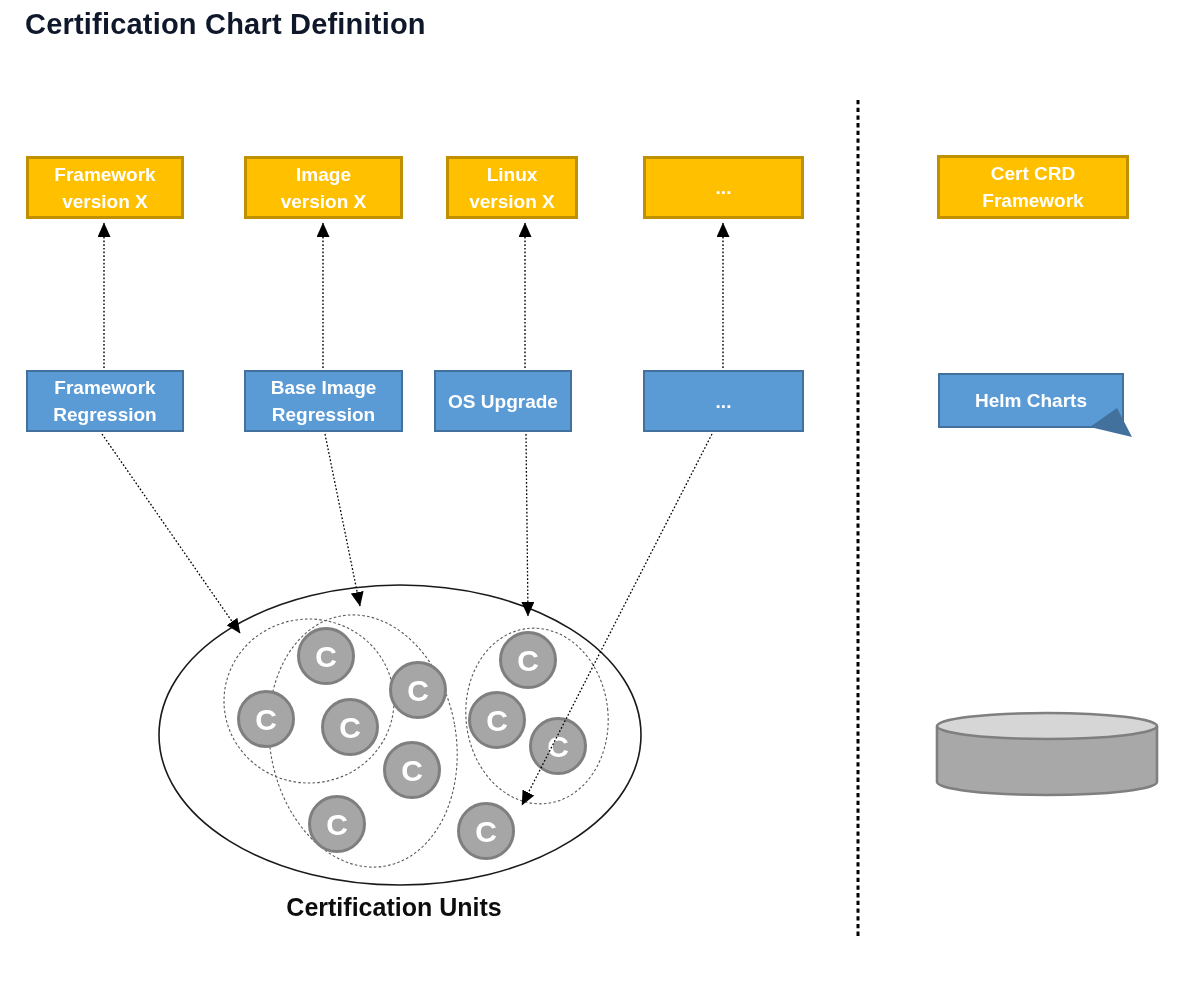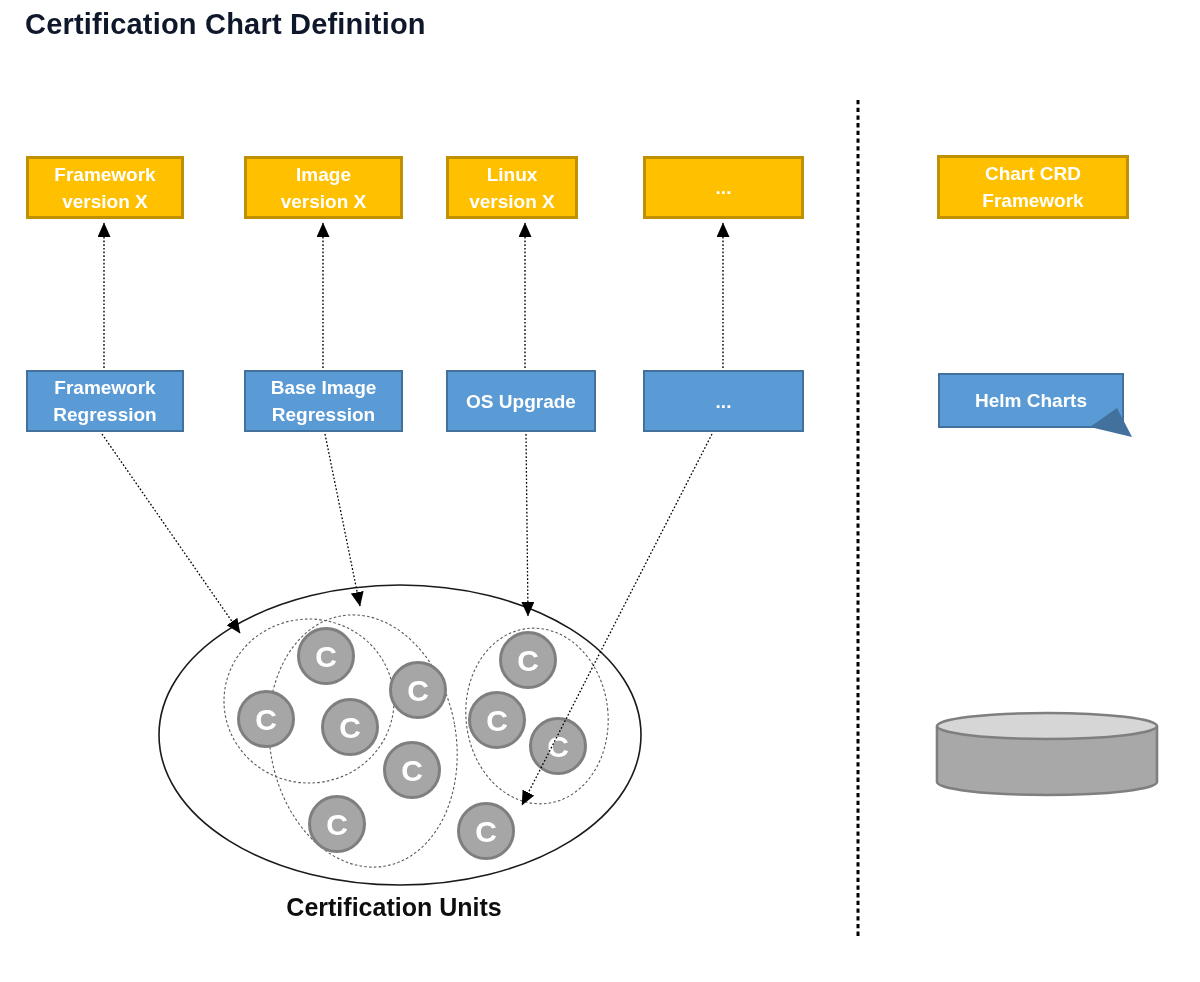--- a/index.html
+++ b/index.html
@@ -92,31 +92,31 @@
   </div>
 
   <div class="abs box blue" style="left:26px;top:370px;width:158px;height:62px">
     <span class="bl">Framework</span>
     <span class="bl">Regression</span>
   </div>
   <div class="abs box blue" style="left:244px;top:370px;width:159px;height:62px">
     <span class="bl">Base Image</span>
     <span class="bl">Regression</span>
   </div>
-  <div class="abs box blue" style="left:446px;top:370px;width:150px;height:62px">
+  <div class="abs box blue" style="left:434px;top:370px;width:138px;height:62px">
     <span class="bl">OS Upgrade</span>
     <span class="bl"></span>
   </div>
   <div class="abs box blue" style="left:643px;top:370px;width:161px;height:62px">
     <span class="bl">...</span>
     <span class="bl"></span>
   </div>
 
   <div class="abs box orange" style="left:937px;top:155px;width:192px;height:64px">
-    <span class="bl">Chart CRD</span>
+    <span class="bl">Cert CRD</span>
     <span class="bl">Framework</span>
   </div>
   <div class="abs box blue" style="left:938px;top:373px;width:186px;height:55px">
     <span class="bl">Helm Charts</span>
   </div>
 
 
   <div id="caption" class="abs">Certification Units</div>
 
   <svg class="layer" width="1200" height="982" style="z-index:5">

